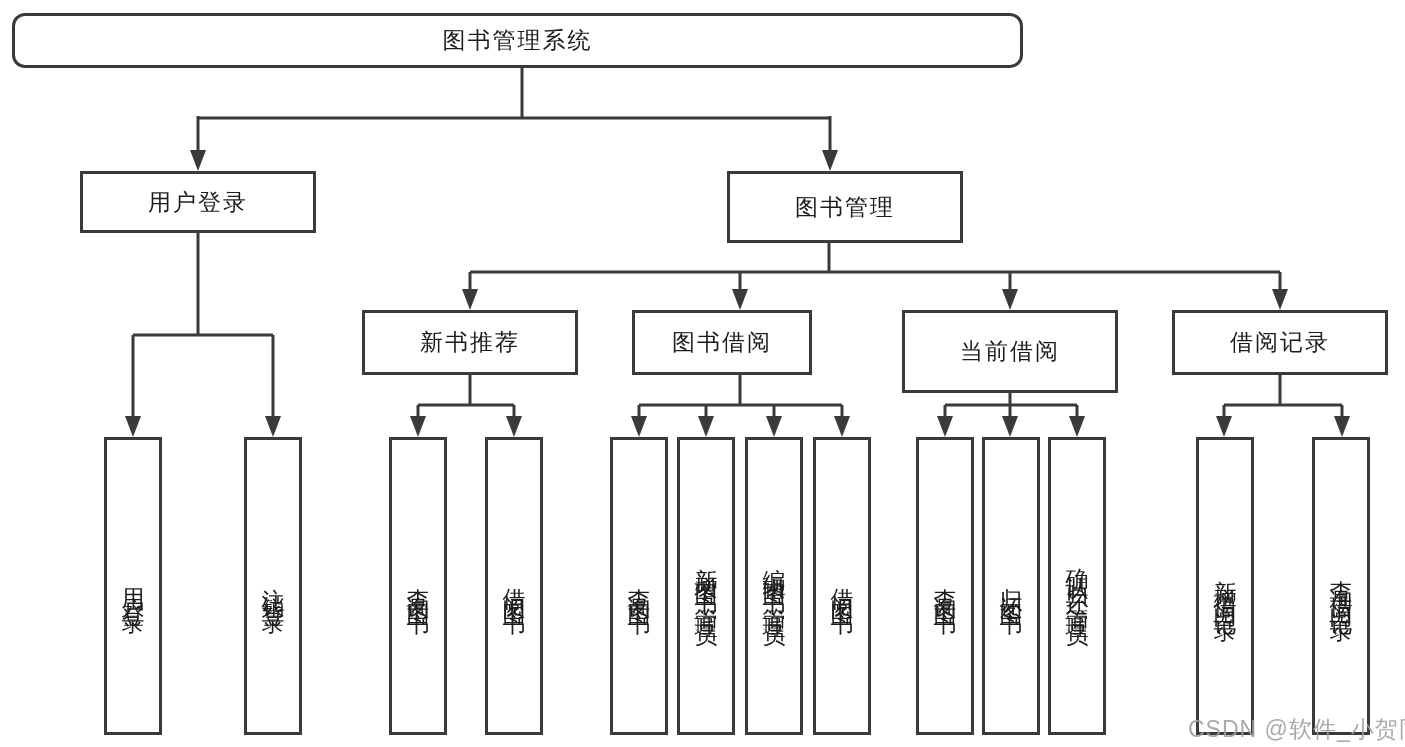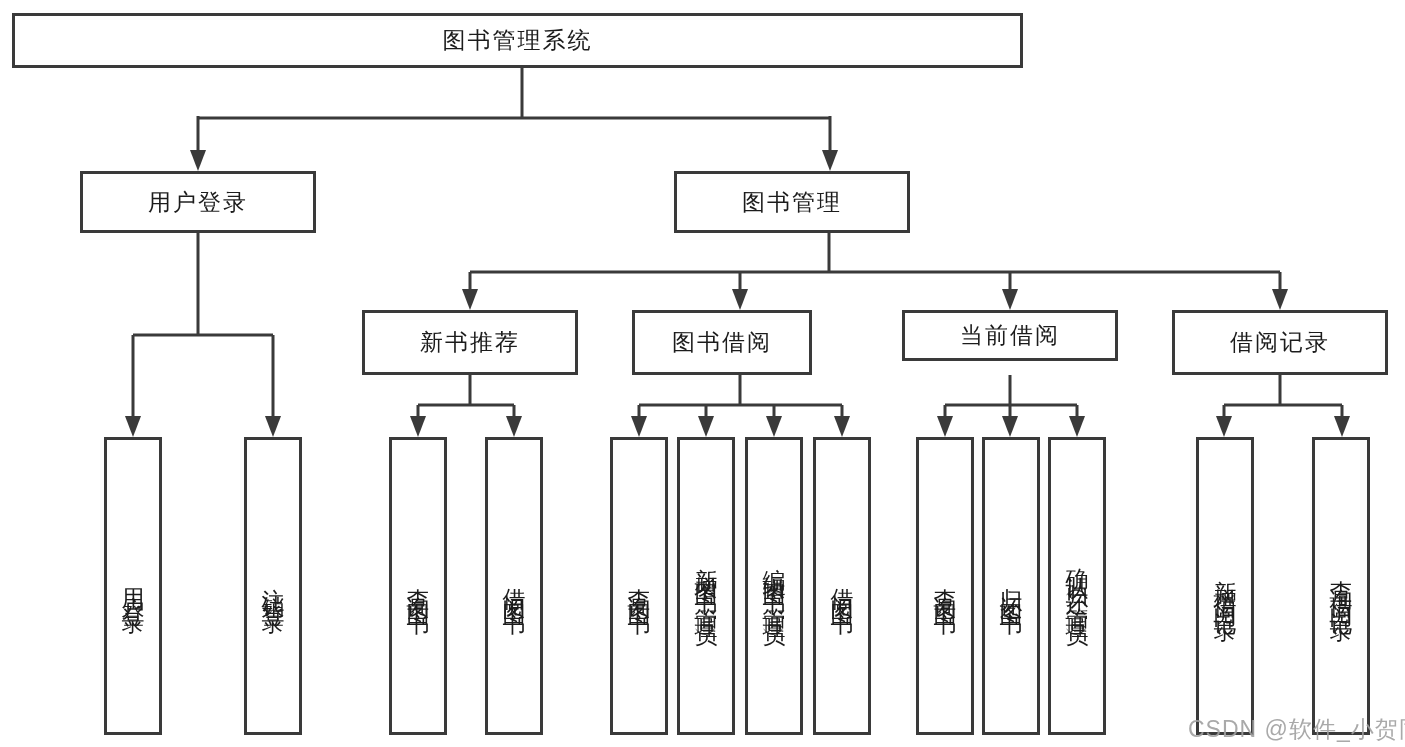--- a/index.html
+++ b/index.html
@@ -44,26 +44,26 @@
   }
   .leaf .vtext {
     writing-mode: vertical-rl;
     text-orientation: mixed;
     font-size: 23px;
     letter-spacing: 8px;
     line-height: 1;
     color: #1c1c1c;
     white-space: nowrap;
   }
-  #root           { left: 12px;   top: 13px;  width: 1011px; height: 55px; }
+  #root           { left: 12px;   top: 13px;  width: 1011px; height: 55px; border-radius: 13px; }
   #user-login     { left: 80px;   top: 171px; width: 236px;  height: 62px; }
-  #book-mgmt      { left: 674px;  top: 171px; width: 236px;  height: 62px; }
+  #book-mgmt      { left: 727px;  top: 171px; width: 236px;  height: 72px; }
   #new-book-rec   { left: 362px;  top: 310px; width: 216px;  height: 65px; }
   #book-borrow    { left: 632px;  top: 310px; width: 180px;  height: 65px; }
-  #current-borrow { left: 902px;  top: 310px; width: 216px;  height: 51px; }
+  #current-borrow { left: 902px;  top: 310px; width: 216px;  height: 83px; }
   #borrow-records { left: 1172px; top: 310px; width: 216px;  height: 65px; }
   #leaf-0  { left: 104px;  }
   #leaf-1  { left: 244px;  }
   #leaf-2  { left: 389px;  }
   #leaf-3  { left: 485px;  }
   #leaf-4  { left: 610px;  }
   #leaf-5  { left: 677px;  }
   #leaf-6  { left: 745px;  }
   #leaf-7  { left: 813px;  }
   #leaf-8  { left: 916px;  }

